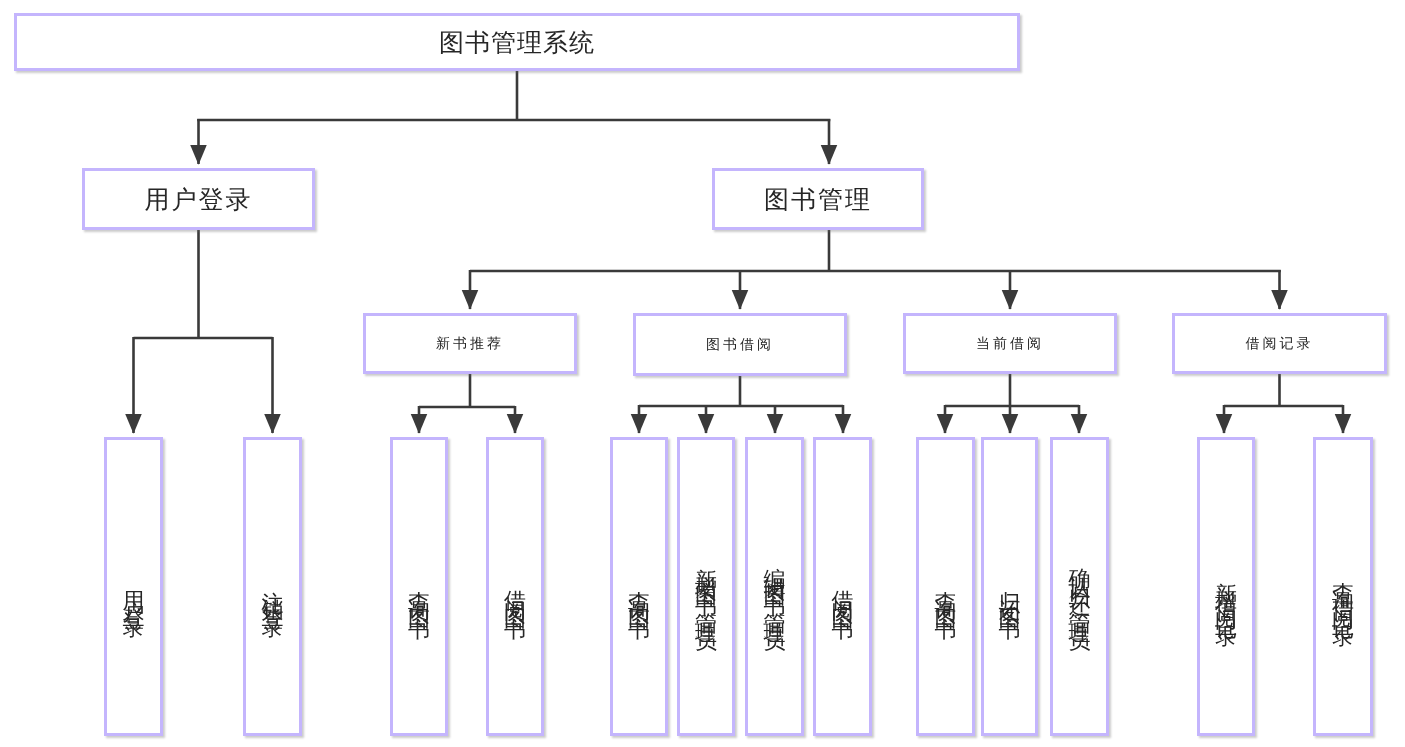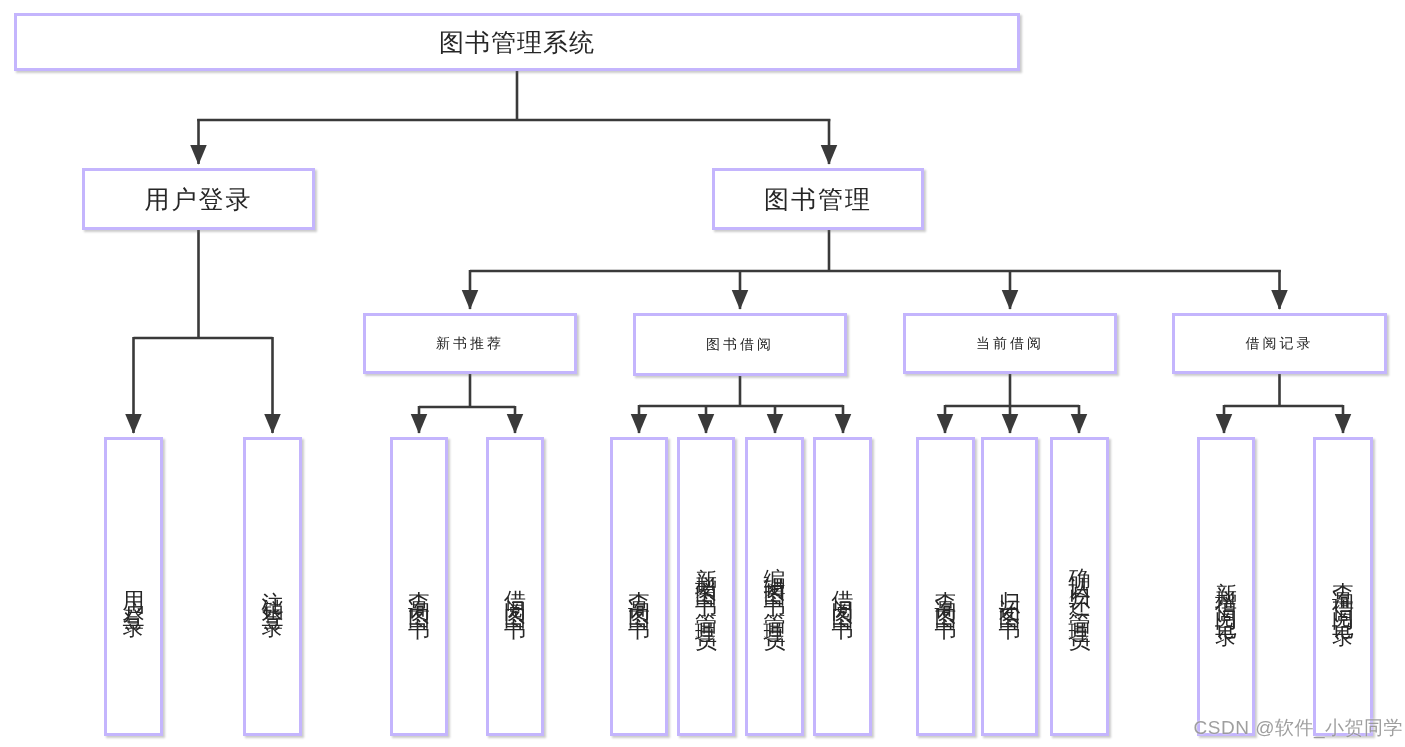--- a/index.html
+++ b/index.html
@@ -137,14 +137,13 @@
     <span class="vtext">确认归还（管理员）</span>
   </div>
 
   <div id="n-r1" class="box leaf">
     <span class="vtext">新增借阅记录</span>
   </div>
   <div id="n-r2" class="box leaf">
     <span class="vtext">查询借阅记录</span>
   </div>
 
-  <div class="watermark">CSDN @软件_小贺同学</div>
 </div>
 
 </body></html>

